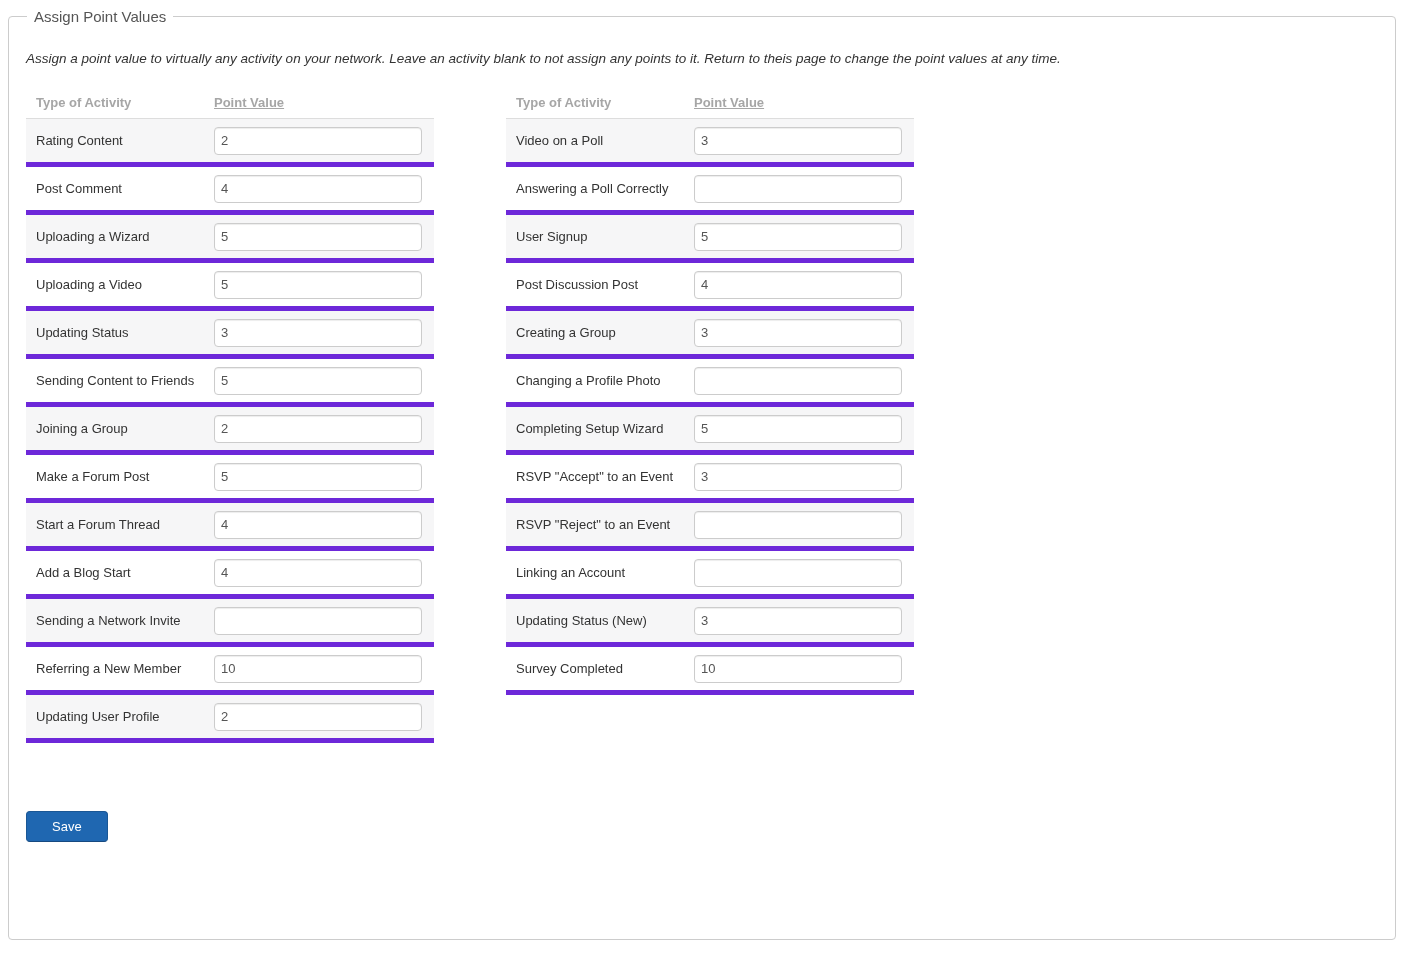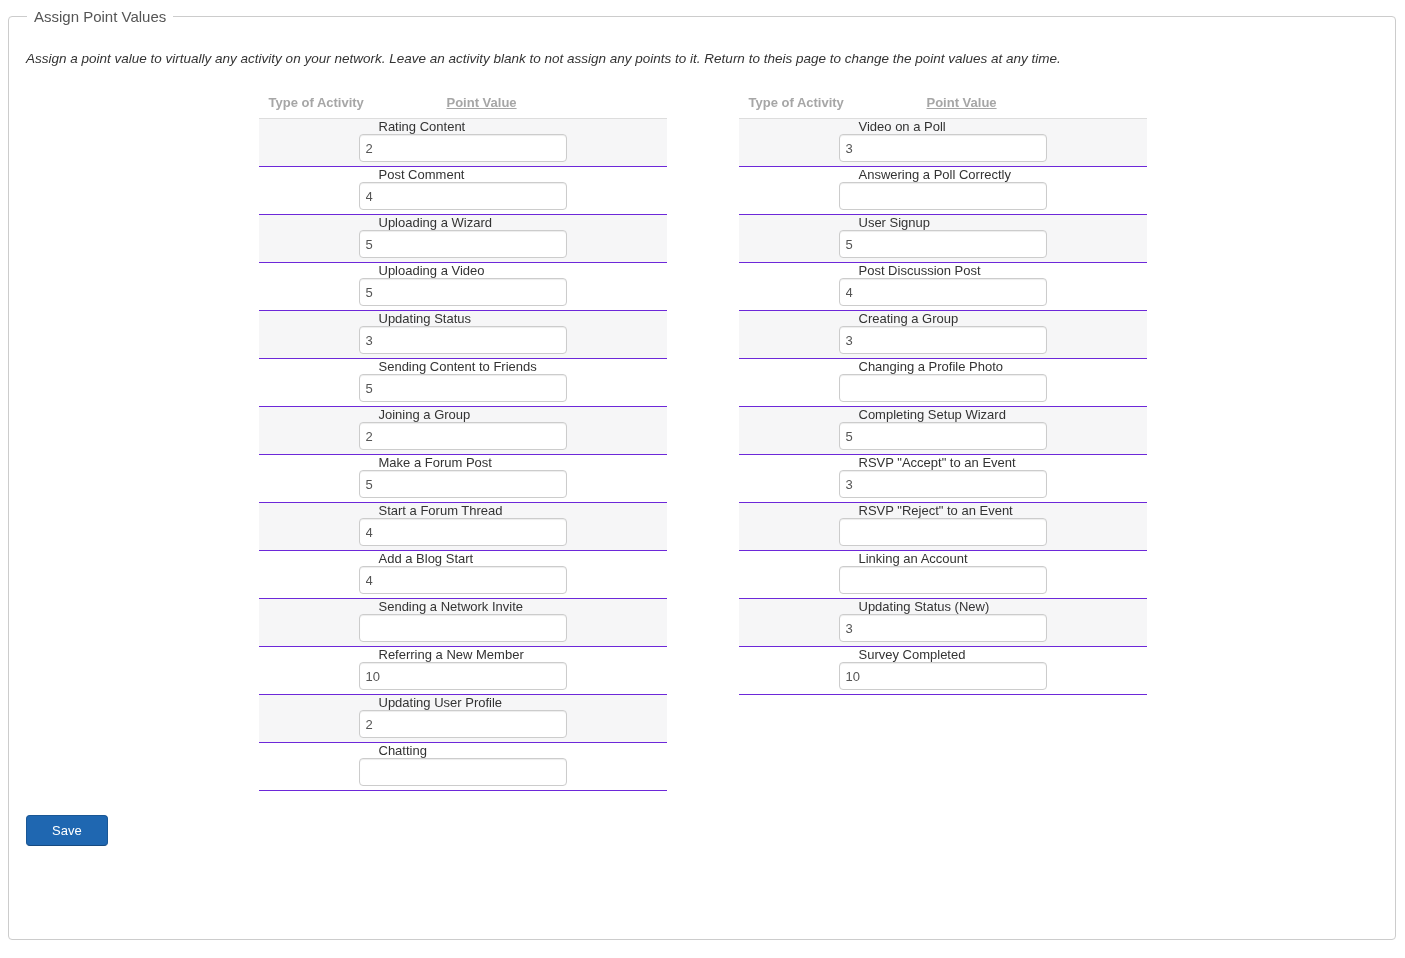--- a/index.html
+++ b/index.html
@@ -26,42 +26,40 @@
     font-size: 13.5px;
     color: #333333;
     margin: 14px 0 20px 1px;
     font-style: italic;
   }
   .tables-wrap {
     display: flex;
     align-items: flex-start;
     gap: 72px;
     margin-left: 1px;
-    justify-content: center;
   }
   .points-table {
     width: 408px;
   }
   .thead-row {
     display: flex;
     align-items: center;
     height: 33px;
     border-bottom: 1px solid #dddddd;
     color: #a6a6a6;
     font-weight: bold;
     font-size: 13px;
   }
   .th-activity { width: 188px; padding-left: 10px; }
   .th-points   { flex: 1; text-decoration: underline; }
   .prow {
     display: flex;
     align-items: center;
     height: 48px;
-    border-bottom: 1px solid #6d28d9;
-    flex-direction: column;
+    border-bottom: 5px solid #6d28d9;
   }
   .prow:nth-child(odd) { background: #f6f6f7; }
   .cell-label {
     width: 188px;
     padding-left: 10px;
     font-size: 13px;
     color: #333333;
   }
   .cell-input { flex: 1; }
   .point-input {
@@ -70,21 +68,21 @@
     border: 1px solid #cccccc;
     border-radius: 4px;
     padding: 4px 6px;
     font-size: 13px;
     color: #555555;
     font-family: "Liberation Sans", "DejaVu Sans", sans-serif;
     box-shadow: inset 0 1px 1px rgba(0,0,0,0.075);
     outline: none;
     background: #ffffff;
   }
-  .save-row { margin-top: 24px; margin-left: 1px; }
+  .save-row { margin-top: 68px; margin-left: 1px; }
   .save-btn {
     display: inline-block;
     background: #1f67b1;
     border: 1px solid #1a5795;
     border-bottom-color: #164a80;
     border-radius: 4px;
     color: #ffffff;
     font-size: 13px;
     font-family: "Liberation Sans", "DejaVu Sans", sans-serif;
     padding: 7px 25px;
@@ -191,26 +189,20 @@
     </div>
   </div>
 
   <div class="prow">
     <div class="cell-label">Updating User Profile</div>
     <div class="cell-input">
       <input class="point-input" type="text" value="2" style="">
     </div>
   </div>
 
-  <div class="prow">
-    <div class="cell-label">Chatting</div>
-    <div class="cell-input">
-      <input class="point-input" type="text" value="" style="">
-    </div>
-  </div>
 </div>
     </div>
 
     <div class="points-table">
       <div class="thead-row">
         <div class="th-activity">Type of Activity</div>
         <div class="th-points">Point Value</div>
       </div>
       <div class="tbody">
   <div class="prow">

